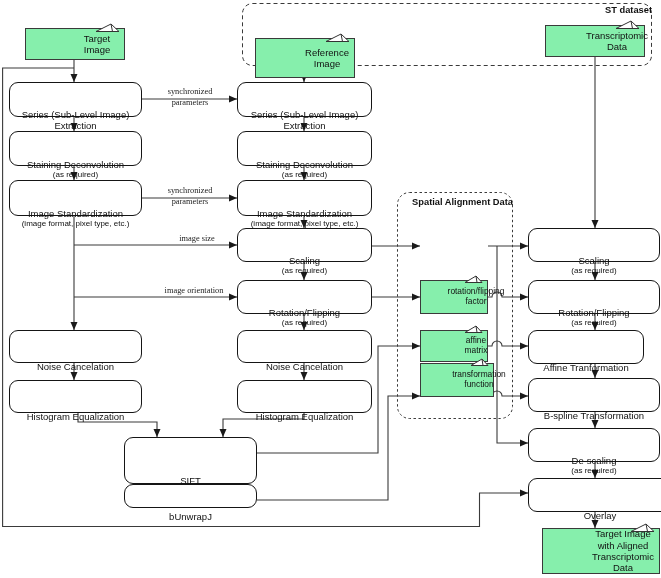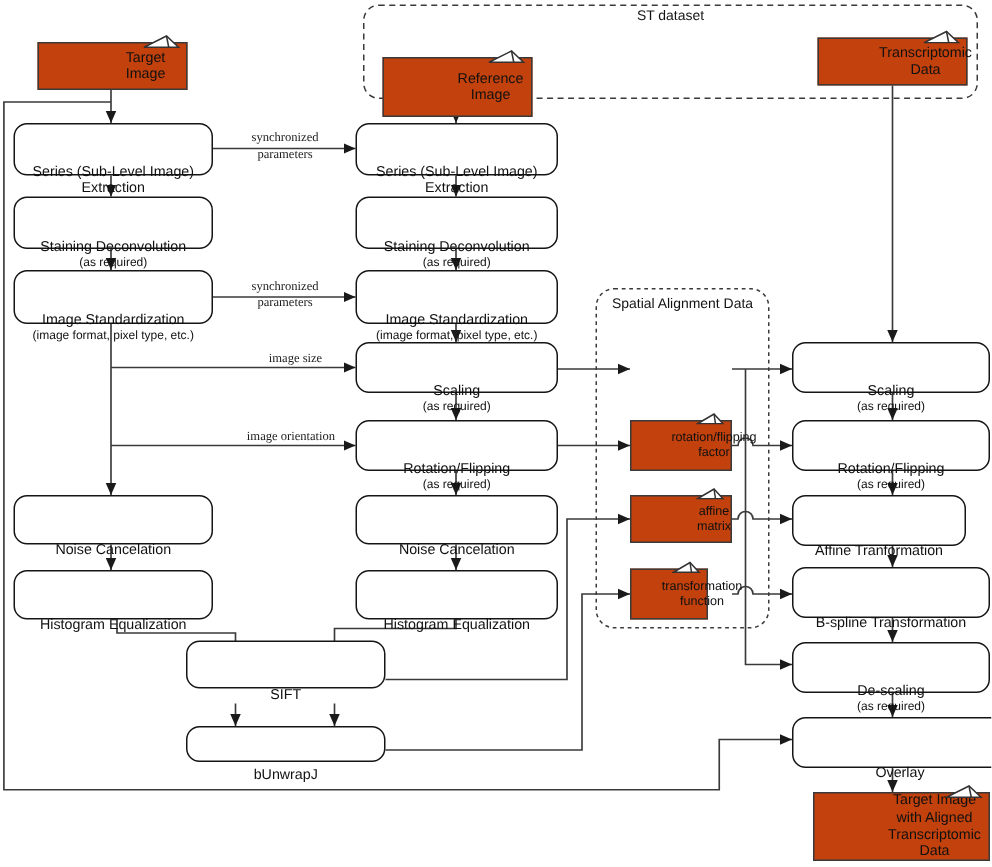--- a/index.html
+++ b/index.html
@@ -9,32 +9,32 @@
   }
   #wires{position:absolute;left:0;top:0;}
   .node{
     position:absolute;background:#fff;border:1.8px solid #151515;border-radius:9px;
     display:flex;flex-direction:column;align-items:center;justify-content:center;
     text-align:center;font-size:9.5px;line-height:1.18;box-sizing:border-box;padding:1px 2px;
   }
   .node .t{white-space:pre-line;margin-top:41px;}
   .node .sub{font-size:8px;white-space:nowrap;}
   .doc{
-    position:absolute;background:#c2410c;border:1.1px solid #3a3a3a;
+    position:absolute;background:#86efac;border:1.1px solid #3a3a3a;
     display:flex;align-items:center;justify-content:center;text-align:center;
     font-size:9.5px;line-height:1.2;box-sizing:border-box;padding-left:44px;
   }
   .doc .t{white-space:pre-line;}
   .doc.small{font-size:8.4px;line-height:1.15;border-width:1px;}
   .fold{position:absolute;top:-6px;right:3px;}
   .lbl{
     position:absolute;font-size:8.4px;color:#1c1c1c;text-align:center;
     line-height:1.25;white-space:pre-line;font-family:Liberation Serif, serif;
   }
-  .boxlbl{position:absolute;font-size:9.3px;color:#111;text-align:center;}
+  .boxlbl{position:absolute;font-size:9.3px;color:#111;text-align:right;font-weight:bold;}
 </style>
 </head>
 <body>
 
 <div id="stage">
 
   <svg id="wires" width="661" height="578" viewBox="0 0 661 578">
     <defs>
       <marker id="ah" markerUnits="userSpaceOnUse" markerWidth="9" markerHeight="8" refX="8" refY="4" orient="auto">
         <path d="M0,0.5 L8,4 L0,7.5 Z" fill="#1a1a1a"></path>
@@ -158,21 +158,21 @@
       <span class="t">Rotation/Flipping</span>
       <span class="sub">(as required)</span>
     </div>
   <div class="node" style="left:237px;top:330px;width:135px;height:33px;">
       <span class="t">Noise Cancelation</span>
     </div>
   <div class="node" style="left:237px;top:380px;width:135px;height:33px;">
       <span class="t">Histogram Equalization</span>
     </div>
 
-  <div class="node" style="left:124px;top:427px;width:133px;height:32px;">
+  <div class="node" style="left:124px;top:437px;width:133px;height:47px;">
       <span class="t">SIFT</span>
     </div>
   <div class="node" style="left:124px;top:484px;width:133px;height:24px;">
       <span class="t">bUnwrapJ</span>
     </div>
 
   <div class="doc small" style="left:420px;top:280px;width:68px;height:34px;">
     <svg class="fold" width="20" height="8" viewBox="0 0 20 8">
         <path d="M1,7.5 L12,1 L18,7.5 Z" fill="#fff" stroke="#333" stroke-width="1"></path>
         <path d="M12,1 L13,7.5" stroke="#333" stroke-width="1"></path>
@@ -180,21 +180,21 @@
     <span class="t">rotation/flipping
 factor</span>
   </div>
   <div class="doc small" style="left:420px;top:330px;width:68px;height:32px;">
     <svg class="fold" width="20" height="8" viewBox="0 0 20 8">
         <path d="M1,7.5 L12,1 L18,7.5 Z" fill="#fff" stroke="#333" stroke-width="1"></path>
         <path d="M12,1 L13,7.5" stroke="#333" stroke-width="1"></path>
       </svg>
     <span class="t">affine matrix</span>
   </div>
-  <div class="doc small" style="left:420px;top:379px;width:52px;height:34px;justify-content:center;">
+  <div class="doc small" style="left:420px;top:363px;width:74px;height:34px;justify-content:center;">
     <svg class="fold" width="20" height="8" viewBox="0 0 20 8">
         <path d="M1,7.5 L12,1 L18,7.5 Z" fill="#fff" stroke="#333" stroke-width="1"></path>
         <path d="M12,1 L13,7.5" stroke="#333" stroke-width="1"></path>
       </svg>
     <span class="t">transformation
 function</span>
   </div>
 
   <div class="node" style="left:528px;top:228px;width:132px;height:34px;">
       <span class="t">Scaling</span>

